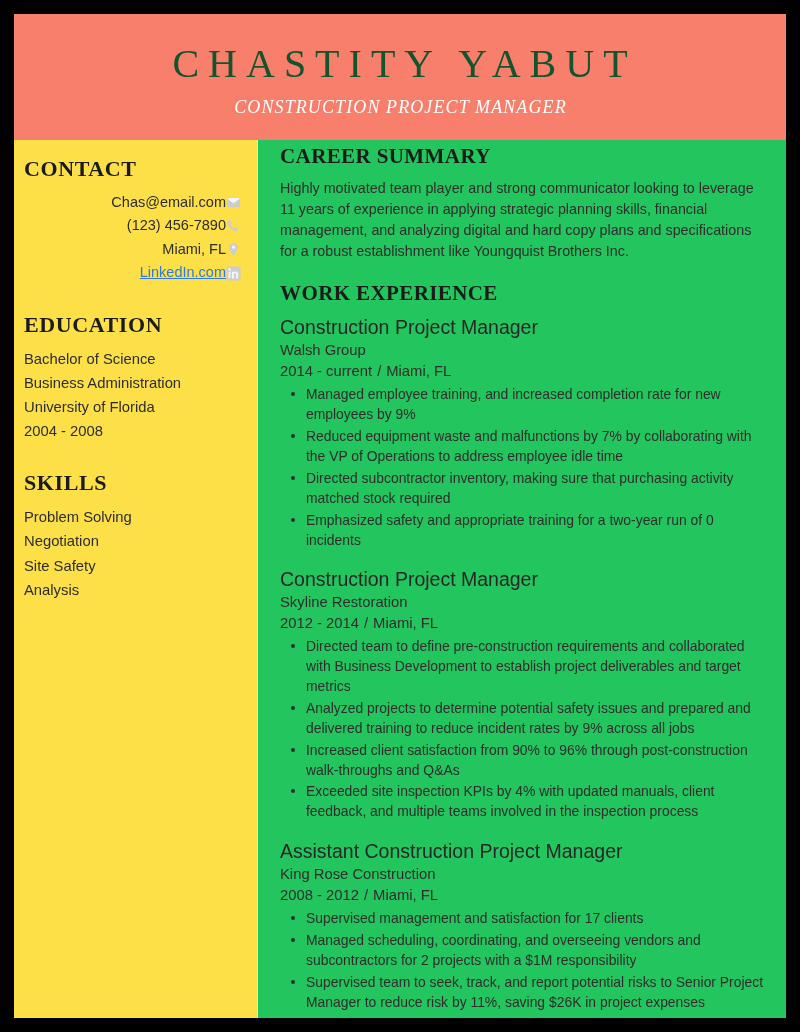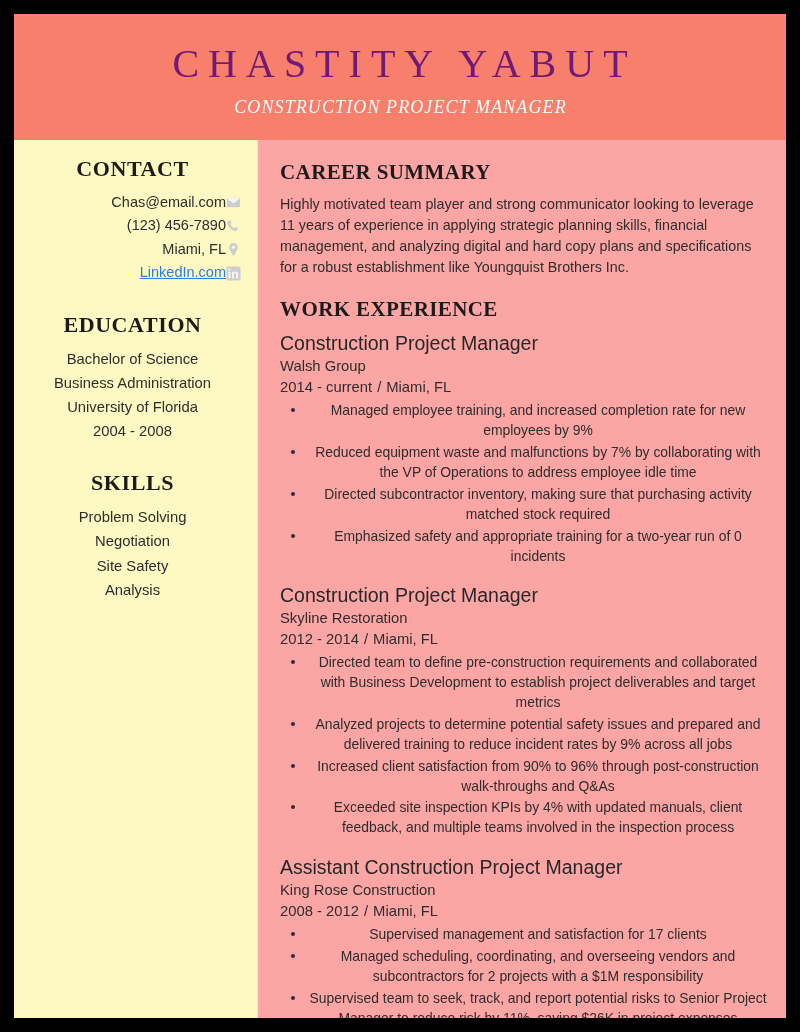--- a/index.html
+++ b/index.html
@@ -26,21 +26,21 @@
     height: 126px;
     background: #f97f6d;
     display: flex;
     flex-direction: column;
     align-items: center;
     justify-content: center;
     padding-top: 6px;
   }
   .name {
     font-family: "Liberation Serif", serif;
-    color: #701a75;
+    color: #14532d;
     font-size: 40px;
     letter-spacing: 9px;
     font-weight: 400;
     line-height: 1.05;
     text-indent: 9px;
   }
   .job-title {
     font-family: "Liberation Serif", serif;
     color: #ffffff;
     font-size: 18px;
@@ -53,30 +53,30 @@
   
   .body-cols {
     display: flex;
     align-items: stretch;
     height: 878px;
   }
 
   .sidebar {
     width: 244px;
     flex: 0 0 244px;
-    background: #fef9c3;
+    background: #fde047;
     border-right: 1px solid #e6e6e6;
     padding: 16px 16px 8px 10px;
-    text-align: center;
+    text-align: left;
   }
 
   .main {
     flex: 1 1 auto;
-    background: #fca5a5;
-    padding: 20px 16px 0 22px;
+    background: #22c55e;
+    padding: 4px 16px 0 22px;
   }
 
   
   .side-head {
     font-family: "Liberation Serif", serif;
     font-weight: bold;
     font-size: 22px;
     color: #1b1b1b;
     letter-spacing: 0.6px;
     margin-bottom: 9px;
@@ -143,21 +143,20 @@
   .exp-meta {
     font-size: 14.8px;
     color: #2d2d2d;
     line-height: 1.42;
   }
   .exp-meta .sep { padding: 0 5px; }
 
   .bullets {
     list-style: none;
     margin-top: 3px;
-    text-align: center;
   }
   .bullets li {
     position: relative;
     padding-left: 26px;
     font-size: 13.9px;
     color: #2d2d2d;
     line-height: 1.43;
     margin-bottom: 2px;
   }
   .bullets li:before {

